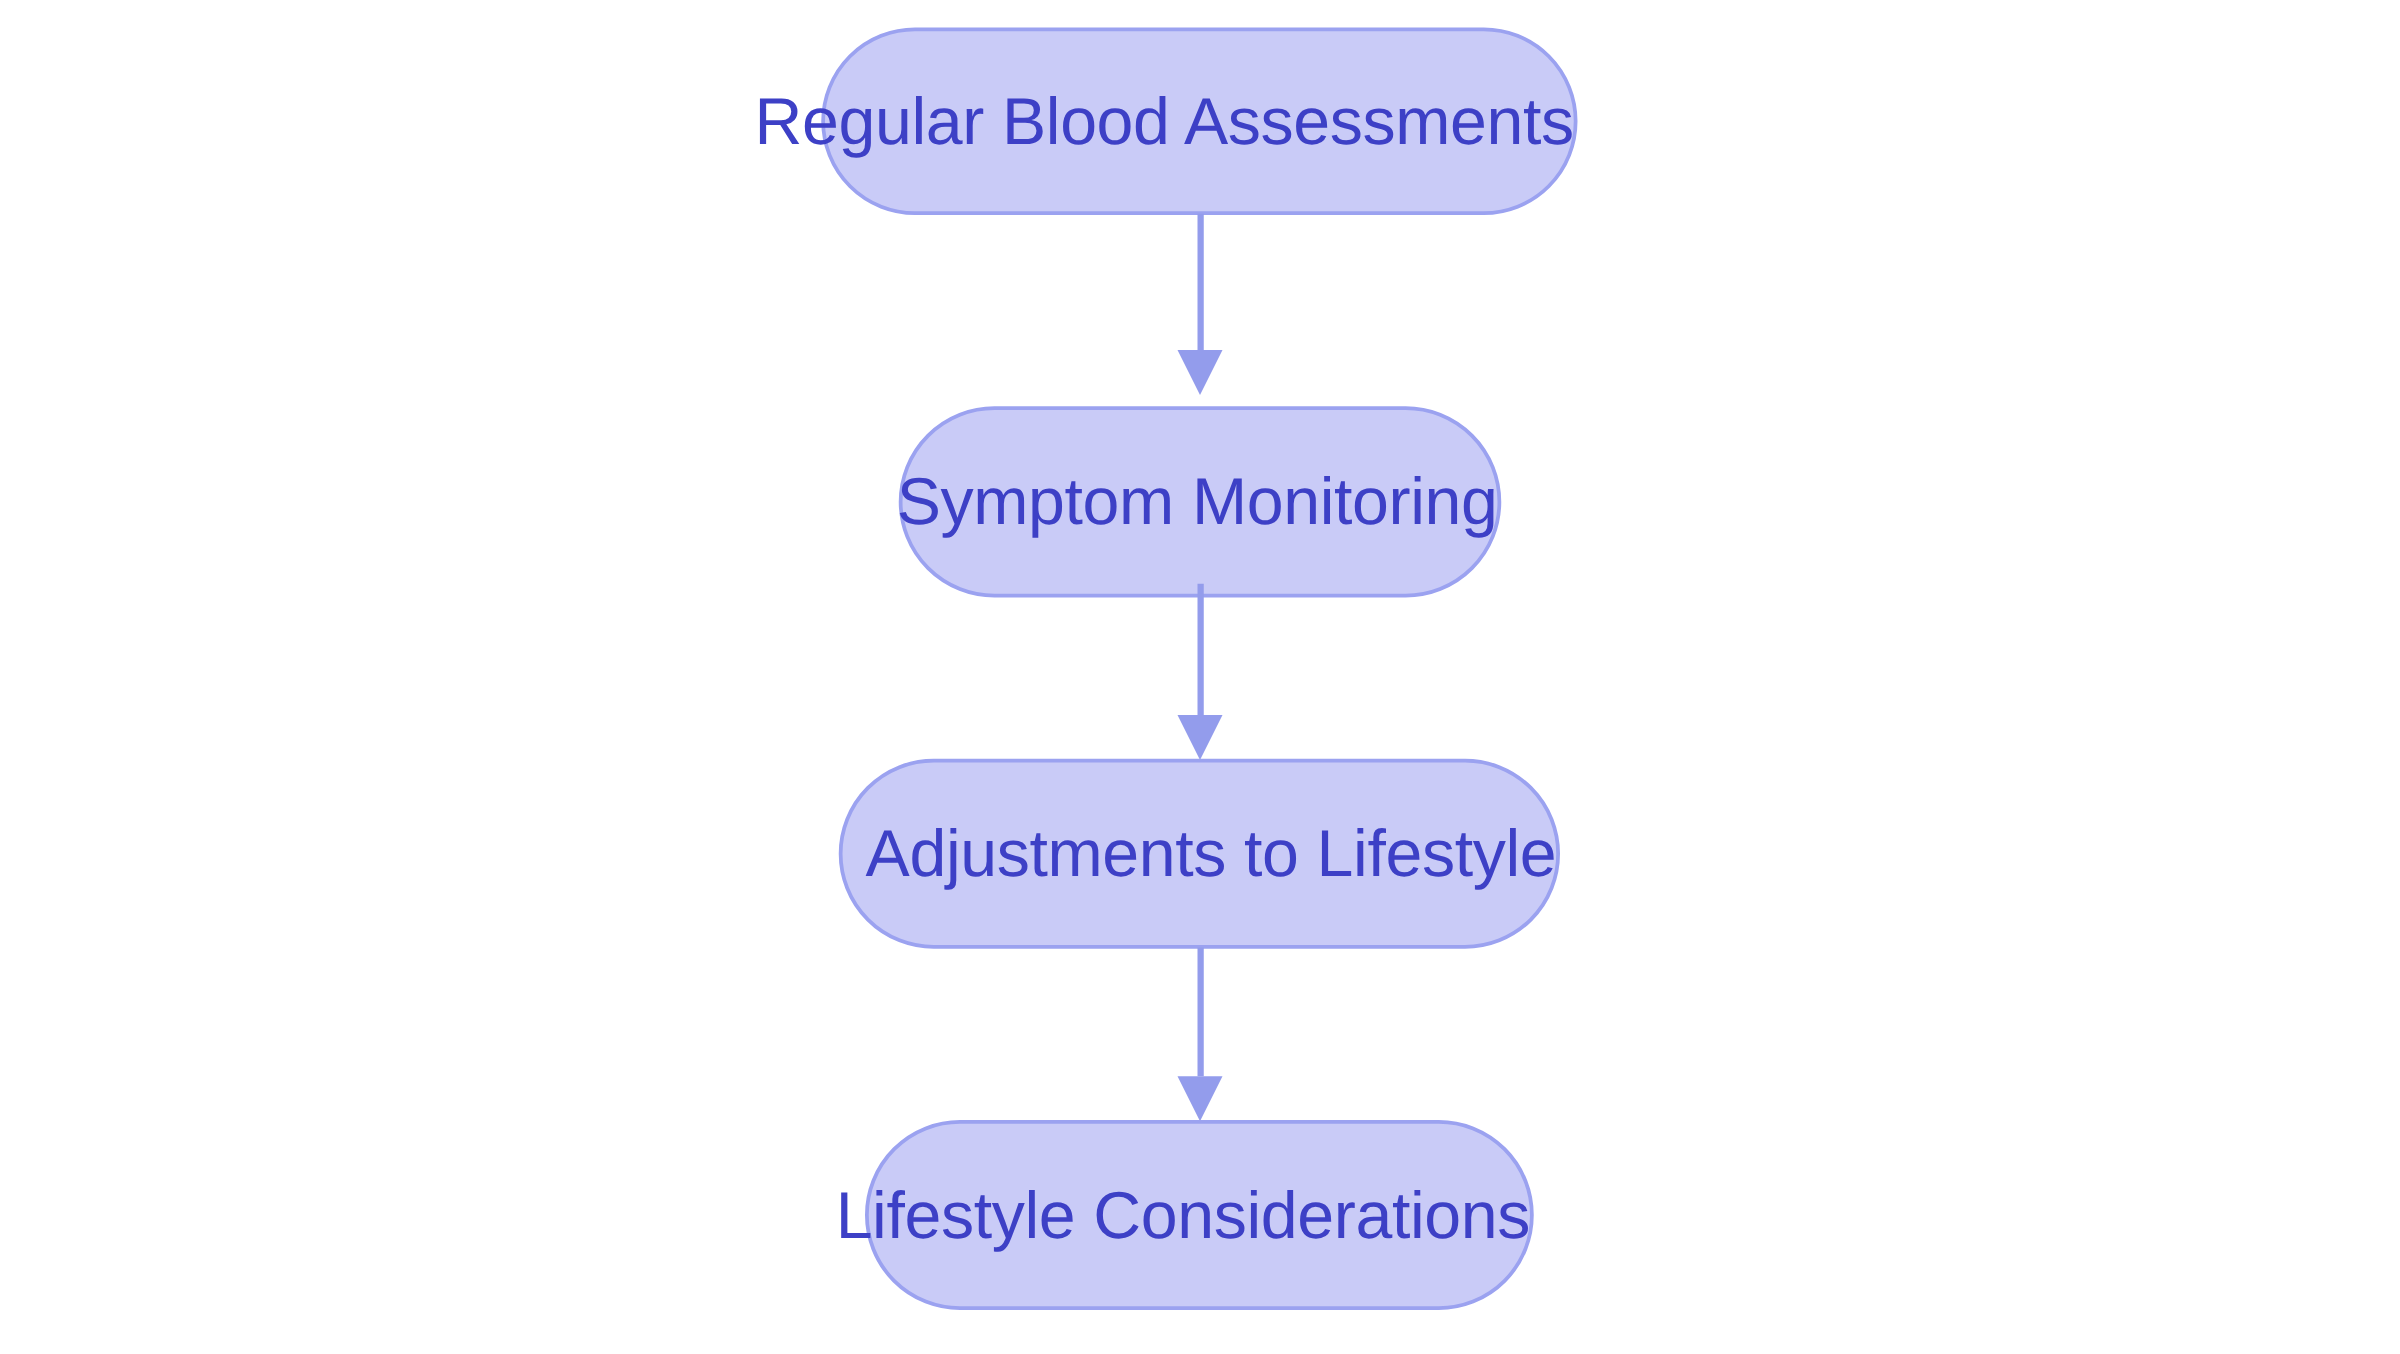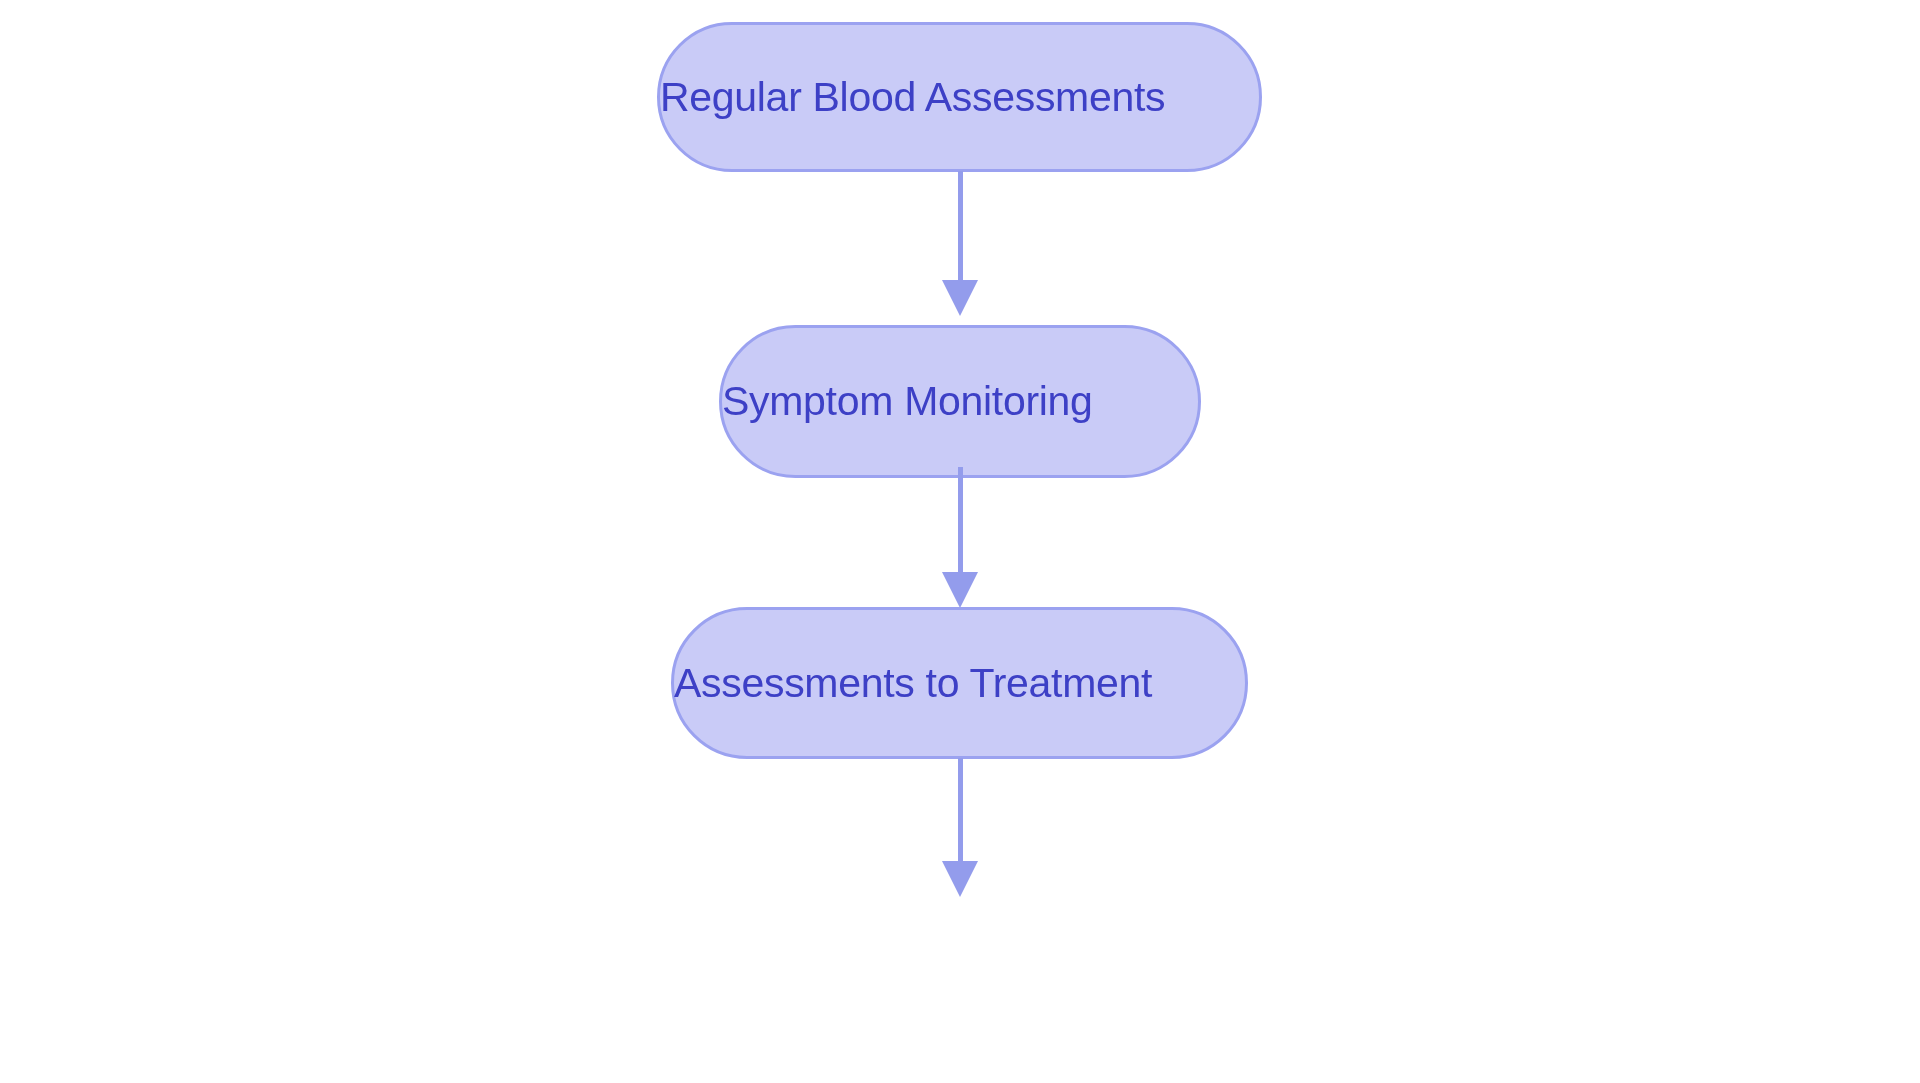--- a/index.html
+++ b/index.html
@@ -19,26 +19,26 @@
   .canvas{
     position:relative;
     width:1920px;
     height:1083px;
     background:var(--background);
   }
   .flow-node{
     position:absolute;
     display:flex;
     align-items:center;
-    justify-content:flex-start;
+    justify-content:flex-end;
     background:var(--node-fill);
     border:3px solid var(--node-border);
     border-radius:78px;
     color:var(--node-text);
-    font-size:41px;
+    font-size:53px;
     letter-spacing:-0.3px;
     white-space:nowrap;
     text-align:center;
   }
   .node-1{left:657px;top:22px;width:605px;height:150px;}
   .node-2{left:719px;top:325px;width:482px;height:153px;}
   .node-3{left:671px;top:607px;width:577px;height:152px;}
   .node-4{left:692px;top:896px;width:535px;height:152px;}
 
   .edge{
@@ -80,22 +80,25 @@
   <div class="flow-node node-2">
     <span>Symptom Monitoring</span>
   </div>
 
   <div class="edge edge-2">
     <div class="shaft"></div>
     <div class="head"></div>
   </div>
 
   <div class="flow-node node-3">
-    <span>Assessments to Treatment</span>
+    <span>Adjustments to Lifestyle</span>
   </div>
 
   <div class="edge edge-3">
     <div class="shaft"></div>
     <div class="head"></div>
   </div>
 
+  <div class="flow-node node-4">
+    <span>Lifestyle Considerations</span>
+  </div>
 
 </div>
 
 </body></html>

